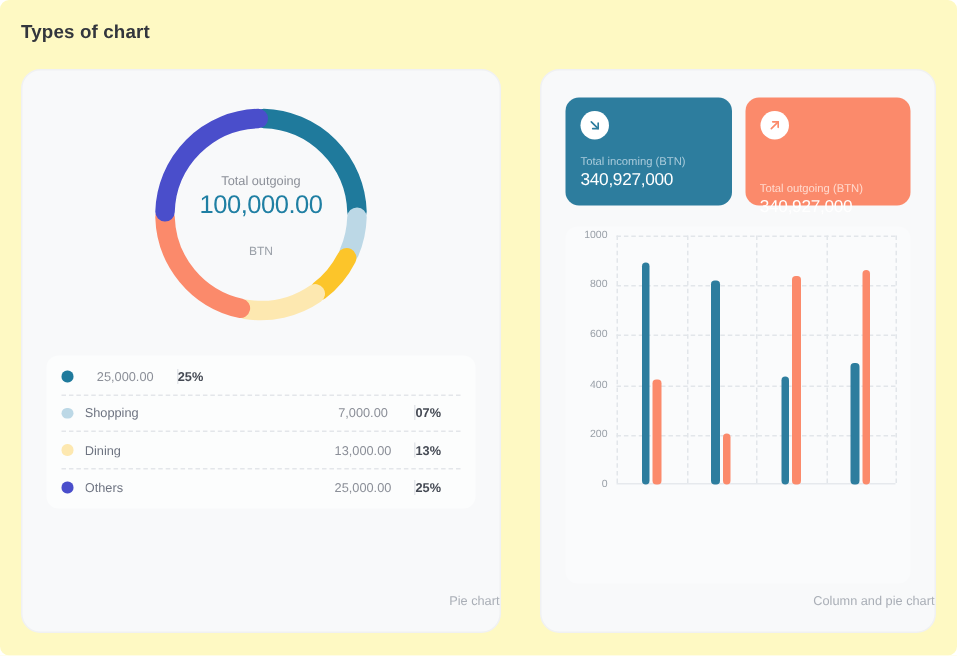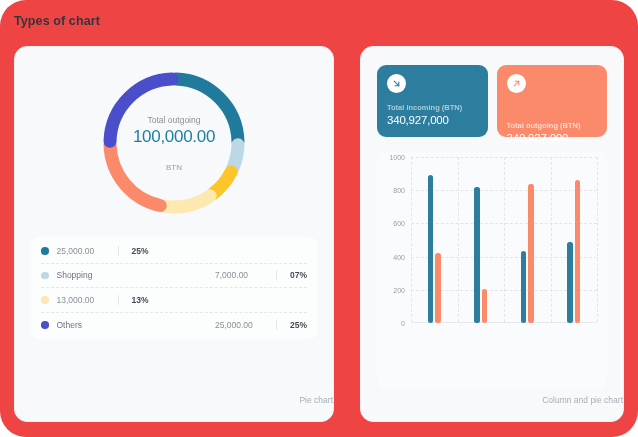--- a/index.html
+++ b/index.html
@@ -5,22 +5,22 @@
   * { box-sizing: border-box; margin: 0; padding: 0; }
   html, body {
     width: 638px; height: 437px;
     font-family: "Liberation Sans", sans-serif;
     background: #ffffff;
     overflow: hidden;
   }
   .page {
     position: relative;
     width: 638px; height: 437px;
-    background: #ef4444;
-    border-radius: 26px;
+    background: #fef9c3;
+    border-radius: 6px;
   }
   .page-title {
     position: absolute; left: 14px; top: 14px;
     font-size: 12.5px; font-weight: bold; color: #33363d;
     letter-spacing: .1px;
   }
   .panel {
     position: absolute;
     background: #f8f9fa;
     border: 1px solid #f0f1f3;
@@ -54,42 +54,42 @@
   }
   .legend-row {
     display: flex; align-items: center;
     height: 24.5px;
     border-bottom: 1px dashed #e3e6ea;
     font-size: 8.5px;
   }
   .legend-row:last-child { border-bottom: none; }
   .dot { width: 7.5px; height: 7.5px; border-radius: 50%; flex: 0 0 auto; margin-right: 8px; }
   .lg-name { flex: 1 1 auto; color: #6d7380; white-space: nowrap; overflow: hidden; }
-  .lg-amount { color: #8b8f98; text-align: left; width: 62px; padding-right: 7px;
+  .lg-amount { color: #8b8f98; text-align: center; width: 62px; padding-right: 7px;
                border-right: 1px solid #e3e6ea; }
-  .lg-pct { color: #454a54; font-weight: bold; width: 30px; text-align: right; }
+  .lg-pct { color: #454a54; font-weight: bold; width: 30px; text-align: left; }
 
   .caption {
     position: absolute; left: 0; right: 0; bottom: 16px;
     text-align: right; font-size: 8.5px; color: #a9aeb6;
   }
 
   
   .kpi-row { position: absolute; left: 16px; right: 16px; top: 18px; display: flex; gap: 9px; }
   .kpi {
     flex: 1 1 0; height: 72px; border-radius: 9px;
     padding: 9px 10px 0 10px; position: relative;
   }
   .kpi-in  { background: #2d7d9e; }
   .kpi-out { background: #fb8a6b; }
   .kpi-icon {
     width: 19px; height: 19px; border-radius: 50%;
     background: #ffffff; display: flex; align-items: center; justify-content: center;
   }
-  .kpi-cap { font-size: 7.5px; margin-top: 10px; font-weight: bold; }
+  .kpi-cap { font-size: 7.5px; margin-top: 10px; }
   .kpi-in .kpi-cap  { color: #a9cbdb; }
   .kpi-out .kpi-cap { color: #ffd9cd; margin-top: 28px; }
   .kpi-val { font-size: 11.5px; color: #ffffff; font-weight: 500; margin-top: 2px; letter-spacing: -.2px; }
 
   
   .chart {
     position: absolute; left: 16px; right: 16px; top: 104px;
     height: 238px;
     background: #fafbfc;
     border-radius: 8px;
@@ -158,20 +158,21 @@
           <span class="lg-pct">25%</span>
         </div>
         <div class="legend-row">
           <span class="dot" style="background:#bcd8e6"></span>
           <span class="lg-name">Shopping</span>
           <span class="lg-amount">7,000.00</span>
           <span class="lg-pct">07%</span>
         </div>
         <div class="legend-row">
           <span class="dot" style="background:#fde8b0"></span>
+          <span class="lg-name">Dining</span>
           <span class="lg-amount">13,000.00</span>
           <span class="lg-pct">13%</span>
         </div>
         <div class="legend-row">
           <span class="dot" style="background:#4a4ecb"></span>
           <span class="lg-name">Others</span>
           <span class="lg-amount">25,000.00</span>
           <span class="lg-pct">25%</span>
         </div>
       </div>

